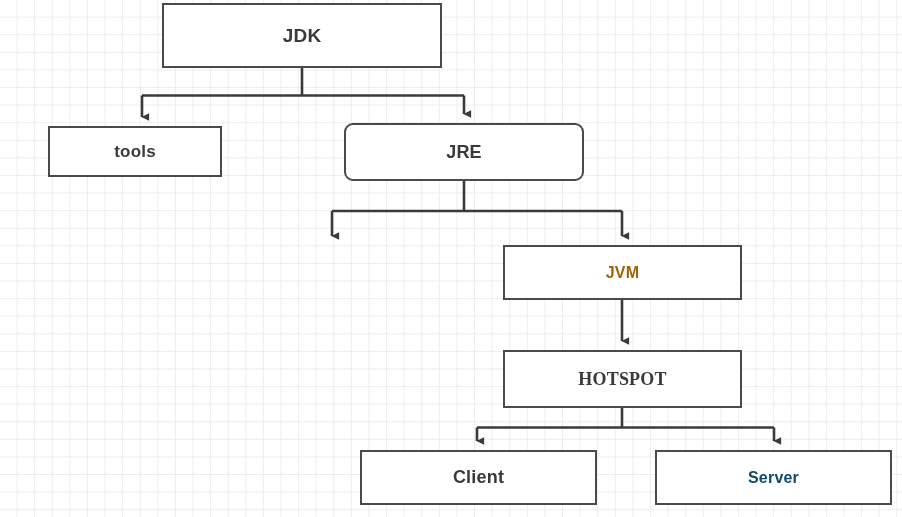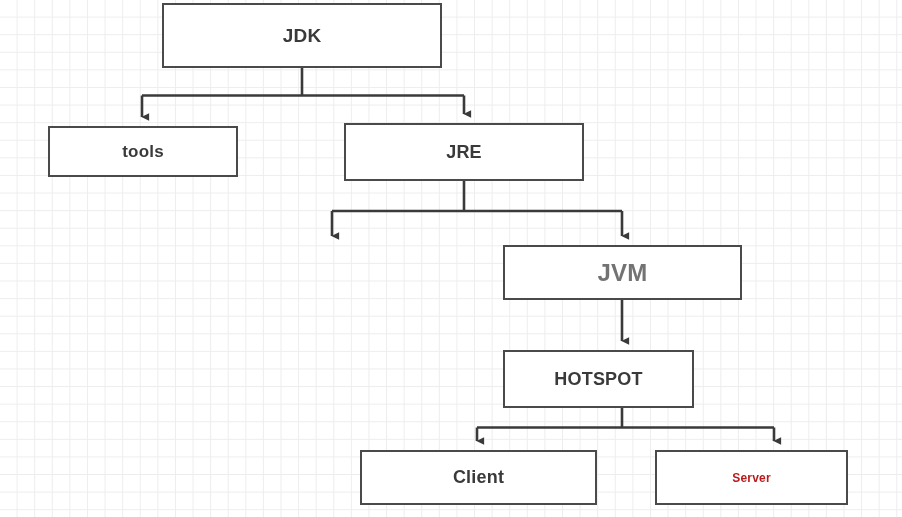--- a/index.html
+++ b/index.html
@@ -81,38 +81,38 @@
       <path d="M477,427.5 L774,427.5"></path>
       <path d="M477,427.5 L477,441" marker-end="url(#arrowhead)"></path>
       <path d="M774,427.5 L774,441" marker-end="url(#arrowhead)"></path>
     </g>
   </svg>
 
   <div class="node" style="left: 162px; top: 3px; width: 280px; height: 65px; font-size: 19px; background: rgb(255, 255, 255); border-color: rgb(74, 74, 74); color: rgb(58, 58, 58);">
     <span class="node-label">JDK</span>
   </div>
 
-  <div class="node" style="left: 48px; top: 126px; width: 190px; height: 51px; font-size: 17px; background: rgb(255, 255, 255); border-color: rgb(74, 74, 74); color: rgb(58, 58, 58);">
+  <div class="node" style="left: 48px; top: 126px; width: 174px; height: 51px; font-size: 17px; background: rgb(255, 255, 255); border-color: rgb(74, 74, 74); color: rgb(58, 58, 58);">
     <span class="node-label">tools</span>
   </div>
 
-  <div class="node" style="left: 344px; top: 123px; width: 240px; height: 58px; font-size: 18px; background: rgb(255, 255, 255); border-color: rgb(74, 74, 74); color: rgb(58, 58, 58);">
+  <div class="node" style="left: 344px; top: 123px; width: 240px; height: 58px; font-size: 18px; background: rgb(255, 255, 255); border-color: rgb(74, 74, 74); color: rgb(58, 58, 58); border-radius: 9px;">
     <span class="node-label">JRE</span>
   </div>
 
 
-  <div class="node" style="left: 503px; top: 245px; width: 239px; height: 55px; font-size: 24px; background: rgb(255, 255, 255); border-color: rgb(74, 74, 74); color: #737373;">
+  <div class="node" style="left: 503px; top: 245px; width: 239px; height: 55px; font-size: 16px; background: rgb(255, 255, 255); border-color: rgb(74, 74, 74); color: #a16207;">
     <span class="node-label">JVM</span>
   </div>
 
-  <div class="node" style="left: 503px; top: 350px; width: 191px; height: 58px; font-size: 18px; background: rgb(255, 255, 255); border-color: rgb(74, 74, 74); color: rgb(58, 58, 58);">
+  <div class="node" style="left: 503px; top: 350px; width: 239px; height: 58px; font-size: 18px; background: rgb(255, 255, 255); border-color: rgb(74, 74, 74); color: rgb(58, 58, 58); font-family: Liberation Serif, serif;">
     <span class="node-label">HOTSPOT</span>
   </div>
 
   <div class="node" style="left: 360px; top: 450px; width: 237px; height: 55px; font-size: 18px; background: rgb(255, 255, 255); border-color: rgb(74, 74, 74); color: rgb(58, 58, 58); justify-content: center;">
     <span class="node-label">Client</span>
   </div>
 
-  <div class="node" style="left: 655px; top: 450px; width: 193px; height: 55px; font-size: 12px; background: rgb(255, 255, 255); border-color: rgb(74, 74, 74); color: #b91c1c;">
+  <div class="node" style="left: 655px; top: 450px; width: 237px; height: 55px; font-size: 16px; background: rgb(255, 255, 255); border-color: rgb(74, 74, 74); color: #0c4a6e;">
     <span class="node-label">Server</span>
   </div>
 
 </div>
 
 </body></html>

